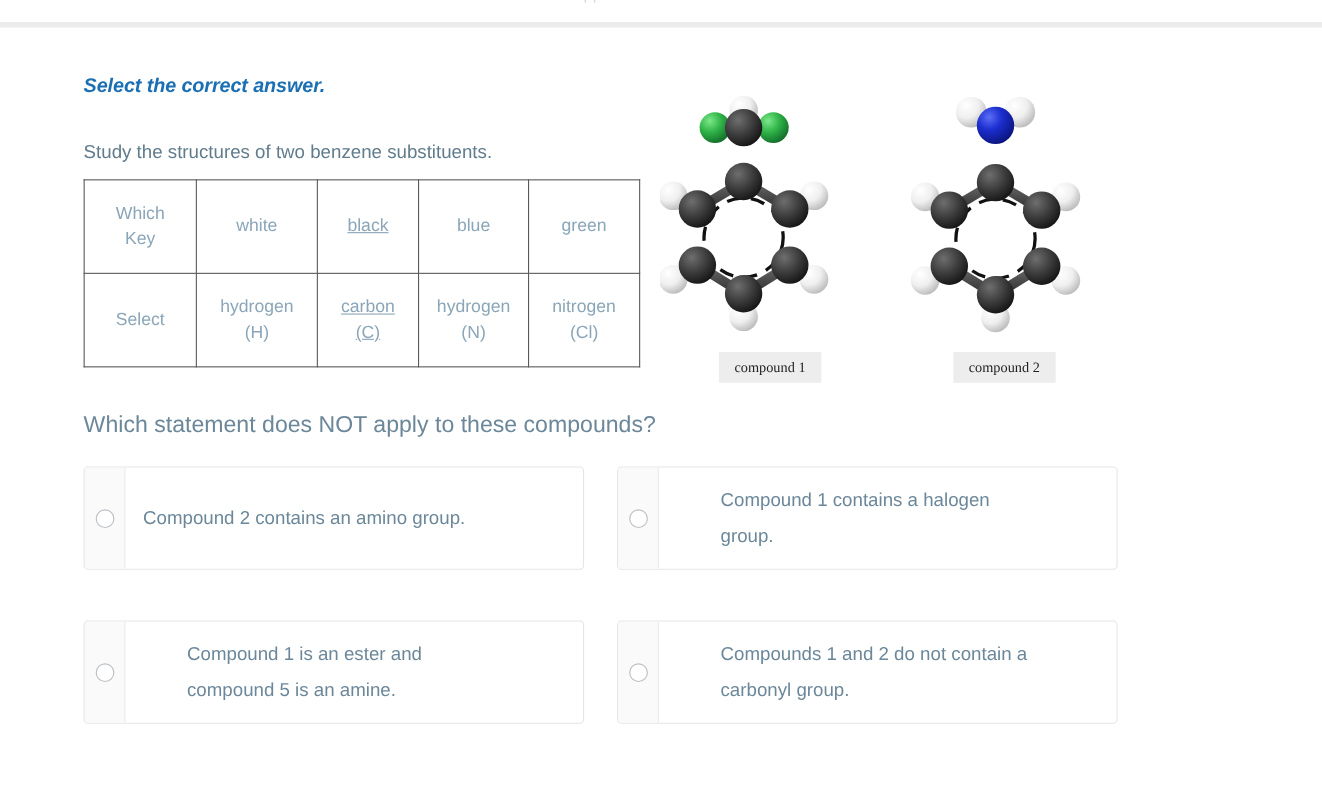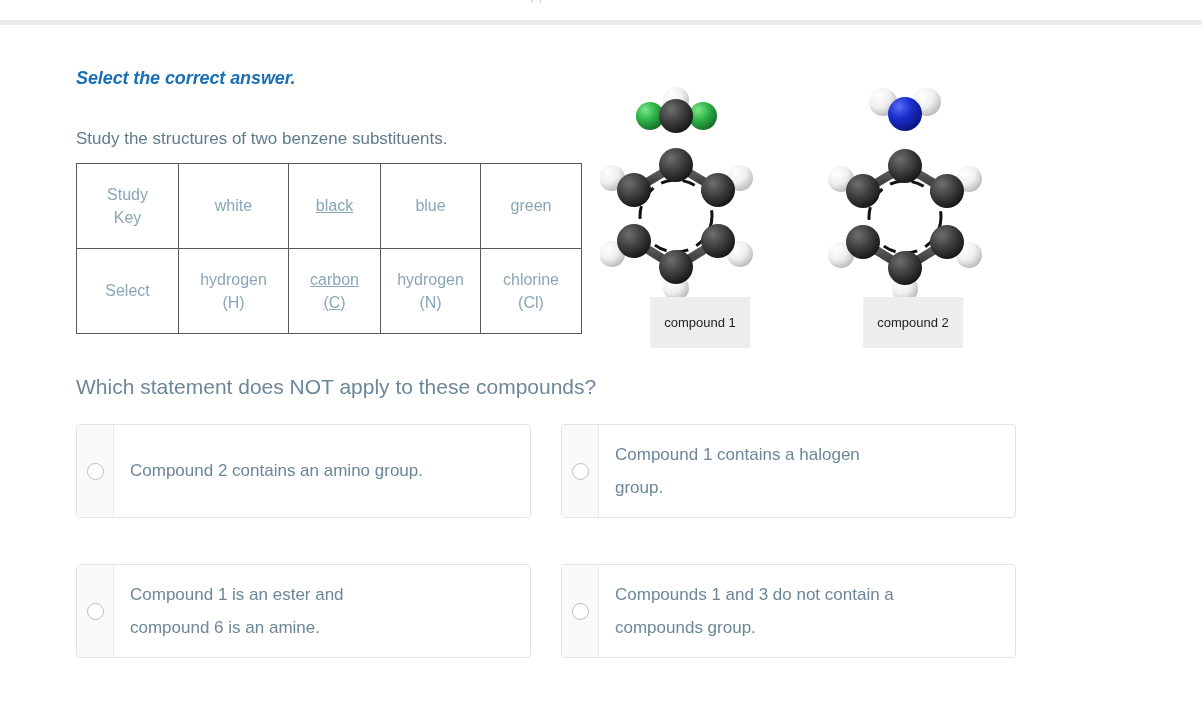--- a/index.html
+++ b/index.html
@@ -66,40 +66,40 @@
 
   
   .mol-area { position:absolute; left:600px; top:78px; width:420px; height:270px; }
   .mol { position:absolute; top:0; width:200px; height:270px; }
   .mol-1 { left:0px; }
   .mol-2 { left:213px; }
   .mol svg { position:absolute; left:0; top:0; }
   .mol-label {
     position:absolute; bottom:0; left:50%; transform:translateX(-50%);
     background:#ededed; color:#222;
-    font-size:13px; padding:18px 14px; white-space:nowrap;
-    font-family:Liberation Sans, sans-serif;
+    font-size:13px; padding:6px 14px; white-space:nowrap;
+    font-family:Liberation Serif, serif;
   }
 
   
   .options {
     position:absolute; left:76px; top:424px;
     width:940px;
   }
   .opt-row { display:flex; gap:30px; }
   .opt-row + .opt-row { margin-top:46px; }
   .option {
     display:flex; align-items:stretch;
     width:455px;
     background:#ffffff;
     border:1px solid #e2e5e7;
     border-radius:4px;
     overflow:hidden;
   }
-  .option.tall { min-height:94px; }
+  .option.tall { min-height:94px;gap:40px; }
   .option.short { min-height:64px; }
   .opt-gutter {
     width:37px; flex:0 0 37px;
     background:#fafafa;
     border-right:1px solid #e8eaec;
     display:flex; align-items:center; justify-content:center;
   }
   .radio {
     width:17px; height:17px; border-radius:50%;
     border:1px solid #b9bfc4; background:#fff;
@@ -120,42 +120,42 @@
     <div class="top-clip-text" style="color: rgb(216, 216, 216);">clipped text above divider</div>
   </div>
   <div class="top-divider"></div>
 
   <div class="prompt-title">Select the correct answer.</div>
   <div class="prompt-sub">Study the structures of two benzene substituents.</div>
 
   <table class="key-table">
     <tbody>
       <tr class="row-key">
-        <td class="c0"><span>Study</span><br><span>Key</span></td>
+        <td class="c0"><span>Which</span><br><span>Key</span></td>
         <td class="c1">white</td>
         <td class="c2">black</td>
         <td class="c3">blue</td>
         <td class="c4">green</td>
       </tr>
       <tr class="row-elem">
         <td class="c0">Select</td>
         <td class="c1">
           <span>hydrogen</span><br>
           <span>(H)</span>
         </td>
         <td class="c2">
           <span>carbon</span><br>
           <span>(C)</span>
         </td>
         <td class="c3">
           <span>hydrogen</span><br>
           <span>(N)</span>
         </td>
         <td class="c4">
-          <span>chlorine</span><br>
+          <span>nitrogen</span><br>
           <span>(Cl)</span>
         </td>
       </tr>
     </tbody>
   </table>
 
   <div class="mol-area">
 
     <div class="mol mol-1">
       <svg width="200" height="250" viewBox="0 0 200 250">
@@ -307,33 +307,33 @@
     </div>
 
     <div class="opt-row">
       <div class="option tall">
         <div class="opt-gutter">
           <div class="radio"></div>
         </div>
         <div class="opt-text">
           <div>
             <span>Compound 1 is an ester and</span>
-            <span>compound 6 is an amine.</span>
+            <span>compound 5 is an amine.</span>
           </div>
         </div>
       </div>
 
       <div class="option tall">
         <div class="opt-gutter">
           <div class="radio"></div>
         </div>
         <div class="opt-text">
           <div>
-            <span>Compounds 1 and 3 do not contain a</span>
-            <span>compounds group.</span>
+            <span>Compounds 1 and 2 do not contain a</span>
+            <span>carbonyl group.</span>
           </div>
         </div>
       </div>
     </div>
 
   </div>
 
 </div>
 
 </body></html>

